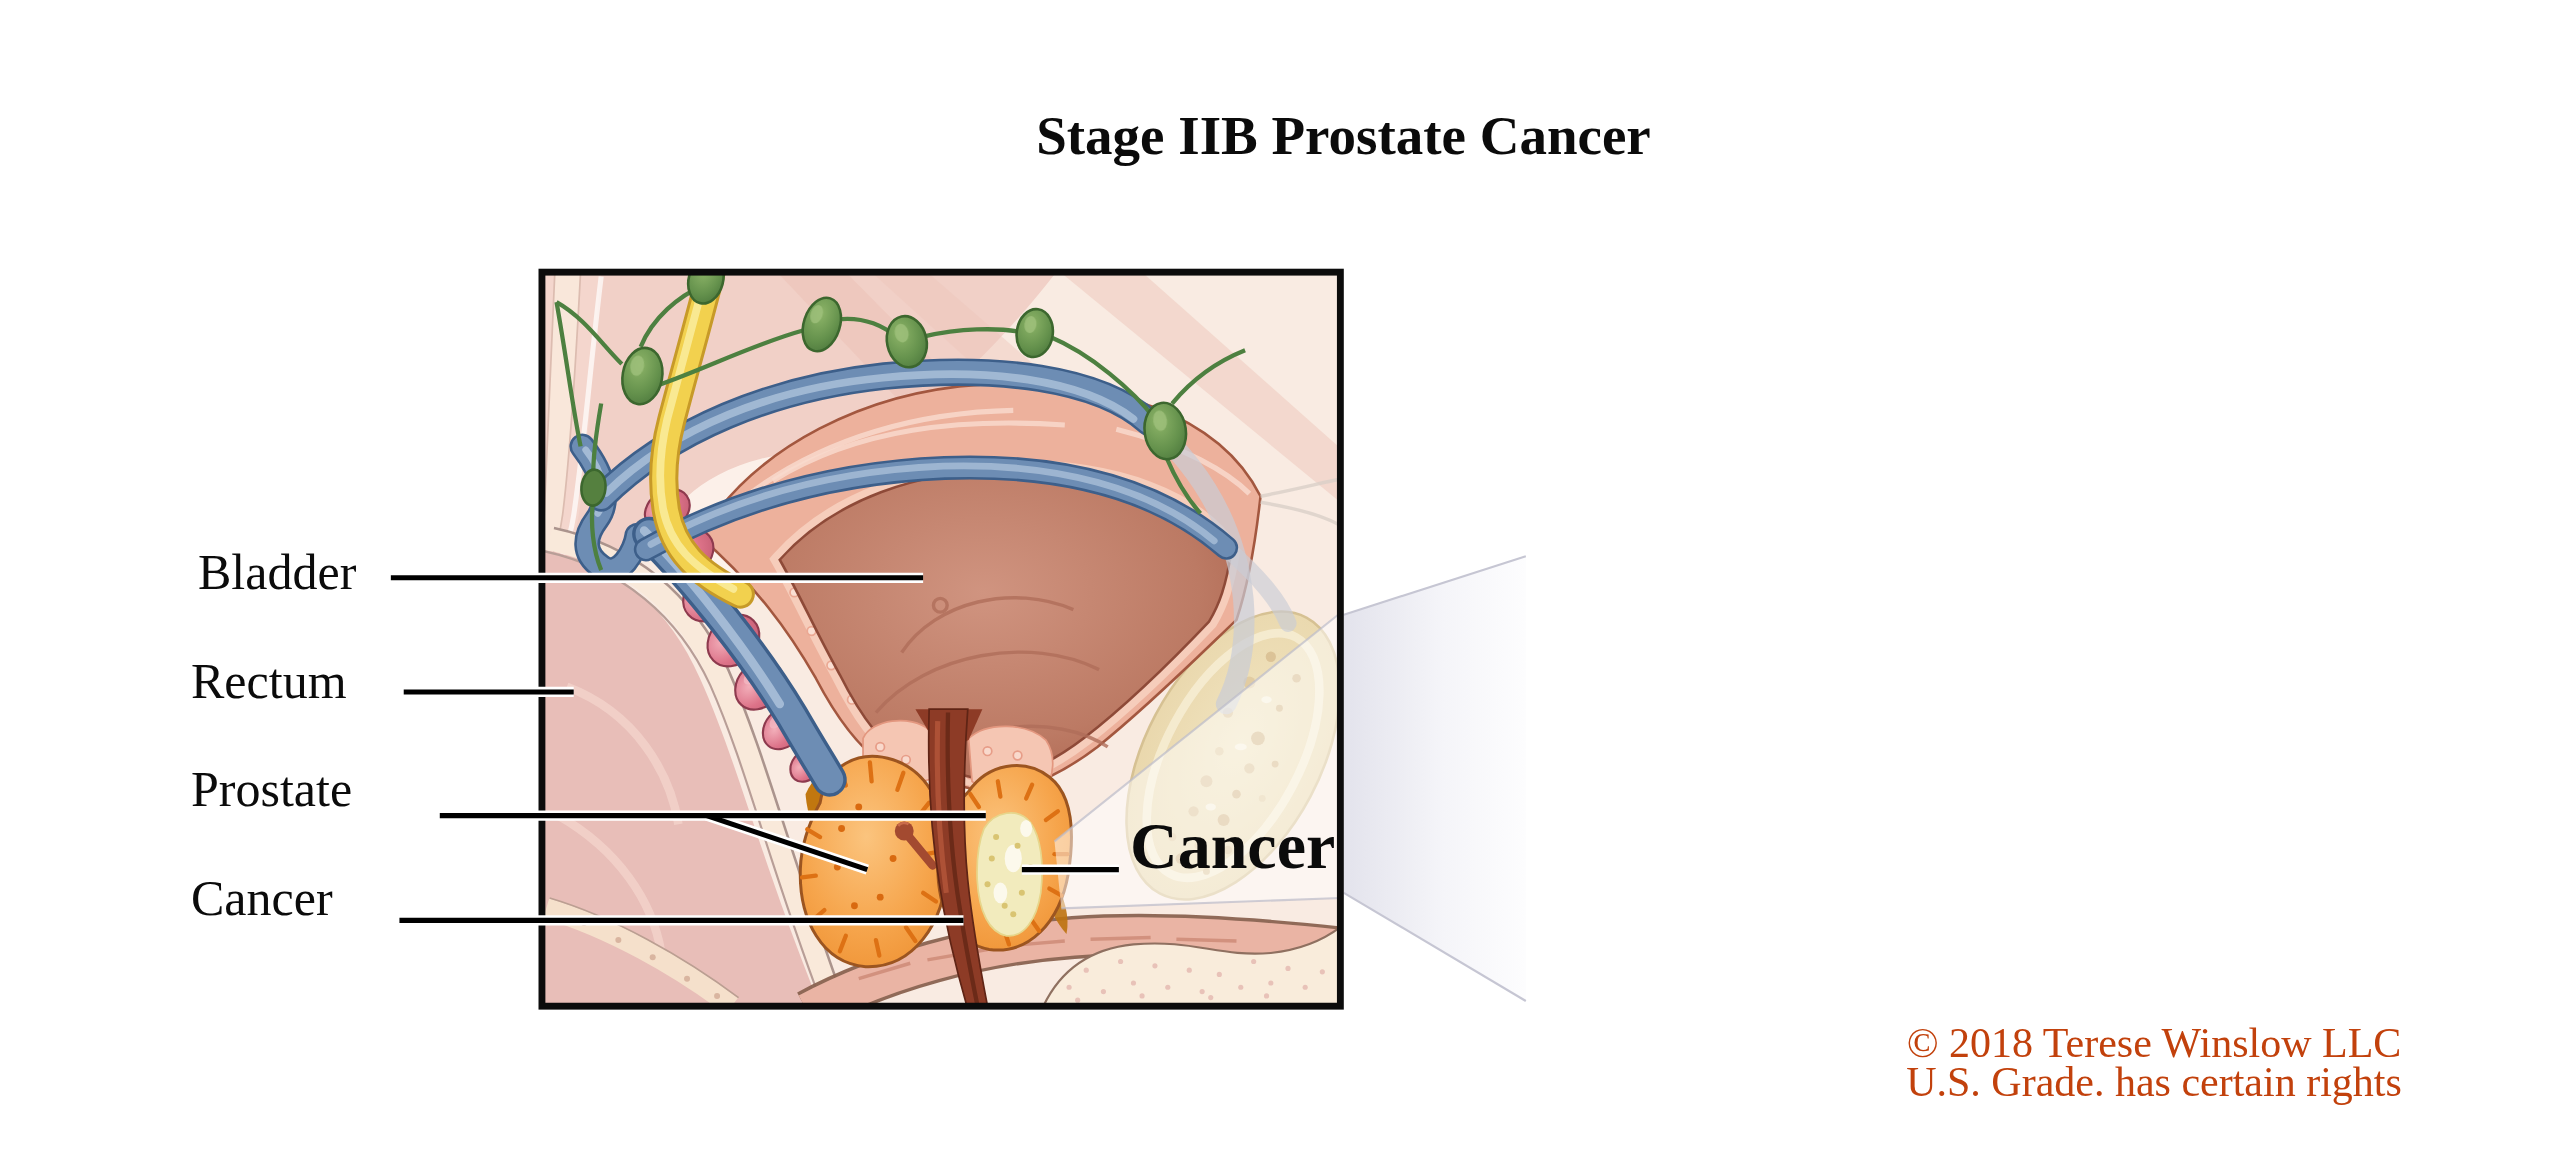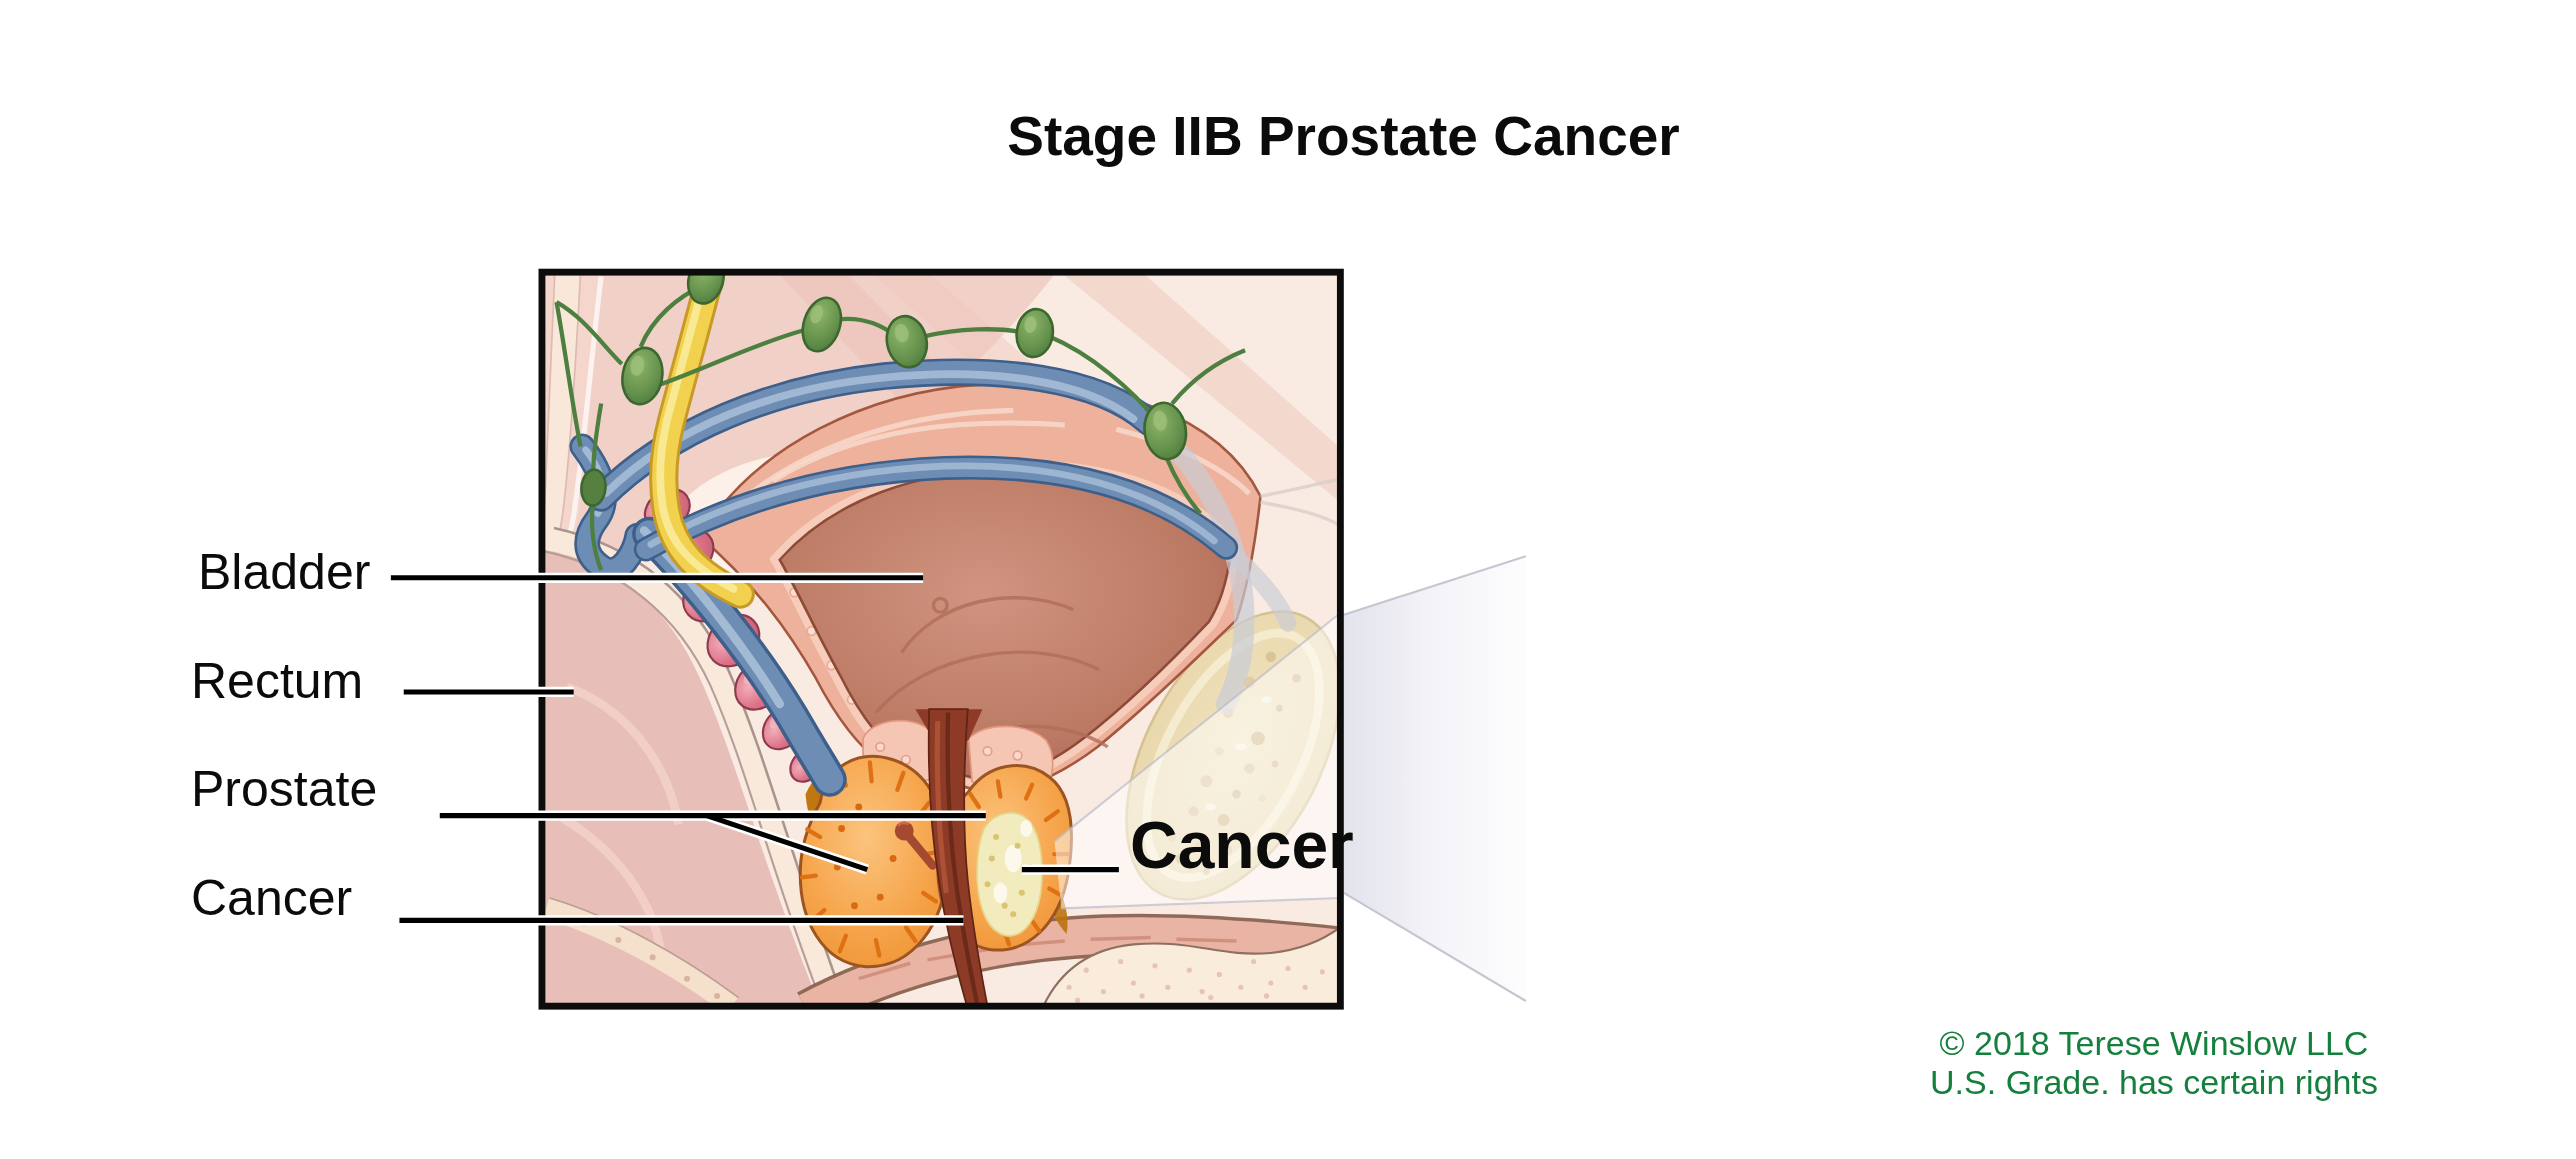--- a/index.html
+++ b/index.html
@@ -1,34 +1,34 @@
 <!DOCTYPE html>
 <html style="font-size:13.7px"><head>
 <meta charset="utf-8">
 <style>
   html,body{margin:0;padding:0;background:#ffffff;}
   #canvas{position:relative;width:2576px;height:1159px;background:#ffffff;overflow:hidden;
-          font-family:Liberation Sans, sans-serif;color:#0b0b0b;}
+          font-family:Liberation Serif, serif;color:#0b0b0b;}
   #art{position:absolute;left:0;top:0;}
   .abs{position:absolute;}
   .page-title{left:914px;top:106px;width:859px;text-align:center;
               font-size:55px;font-weight:bold;line-height:60px;letter-spacing:0px;}
   .side-label{left:191px;font-size:50px;font-weight:normal;line-height:64px;}
   .lbl-bladder{top:540px;margin-left:7px;}
   .lbl-rectum{top:649px;}
   .lbl-prostate{top:757px;}
   .lbl-urethra{top:866px;}
   .cancer-label{left:1130px;top:817px;font-size:66px;font-weight:bold;line-height:57px;}
   .info-panel{left:1522px;top:554px;width:882px;height:449px;box-sizing:border-box;
               background:#faf3dc;border:3.4px solid #0c0c0c;}
   .info-row{position:absolute;left:38px;font-size:43px;line-height:50px;white-space:nowrap;}
   .info-row.r0{top:57px;} .info-row.r1{top:173px;} .info-row.r2{top:290px;}
   .info-row .lab{font-weight:bold;} .info-row .val{font-weight:normal;}
-  .credit{left:1898px;top:1024px;width:512px;text-align:center;color:#15803d;
-          font-size:34px;line-height:39px;}
+  .credit{left:1898px;top:1024px;width:512px;text-align:center;color:#c2410c;
+          font-size:42px;line-height:39px;}
 </style>
 </head>
 <body>
 
 <div id="canvas">
 
   <svg id="art" width="2576" height="1159" viewBox="0 0 3000 1350" xmlns="http://www.w3.org/2000/svg">
     <defs>
       <clipPath id="boxClip">
           <rect x="631" y="317" width="930" height="855"></rect>

